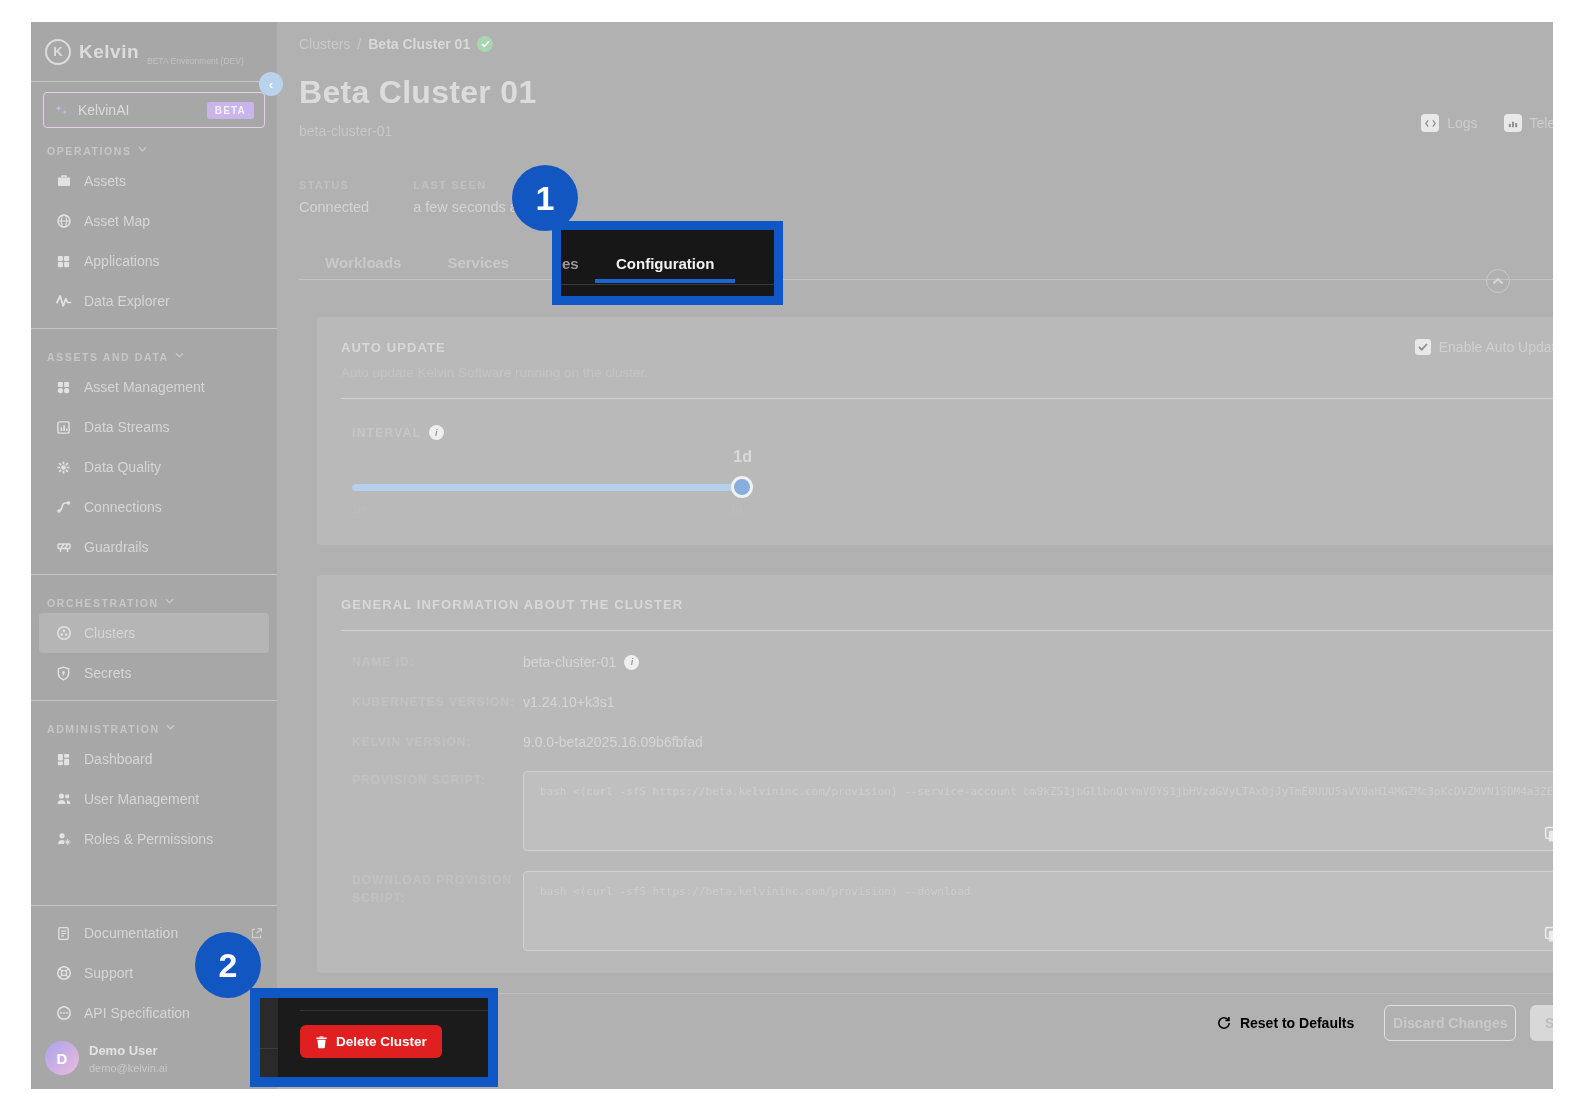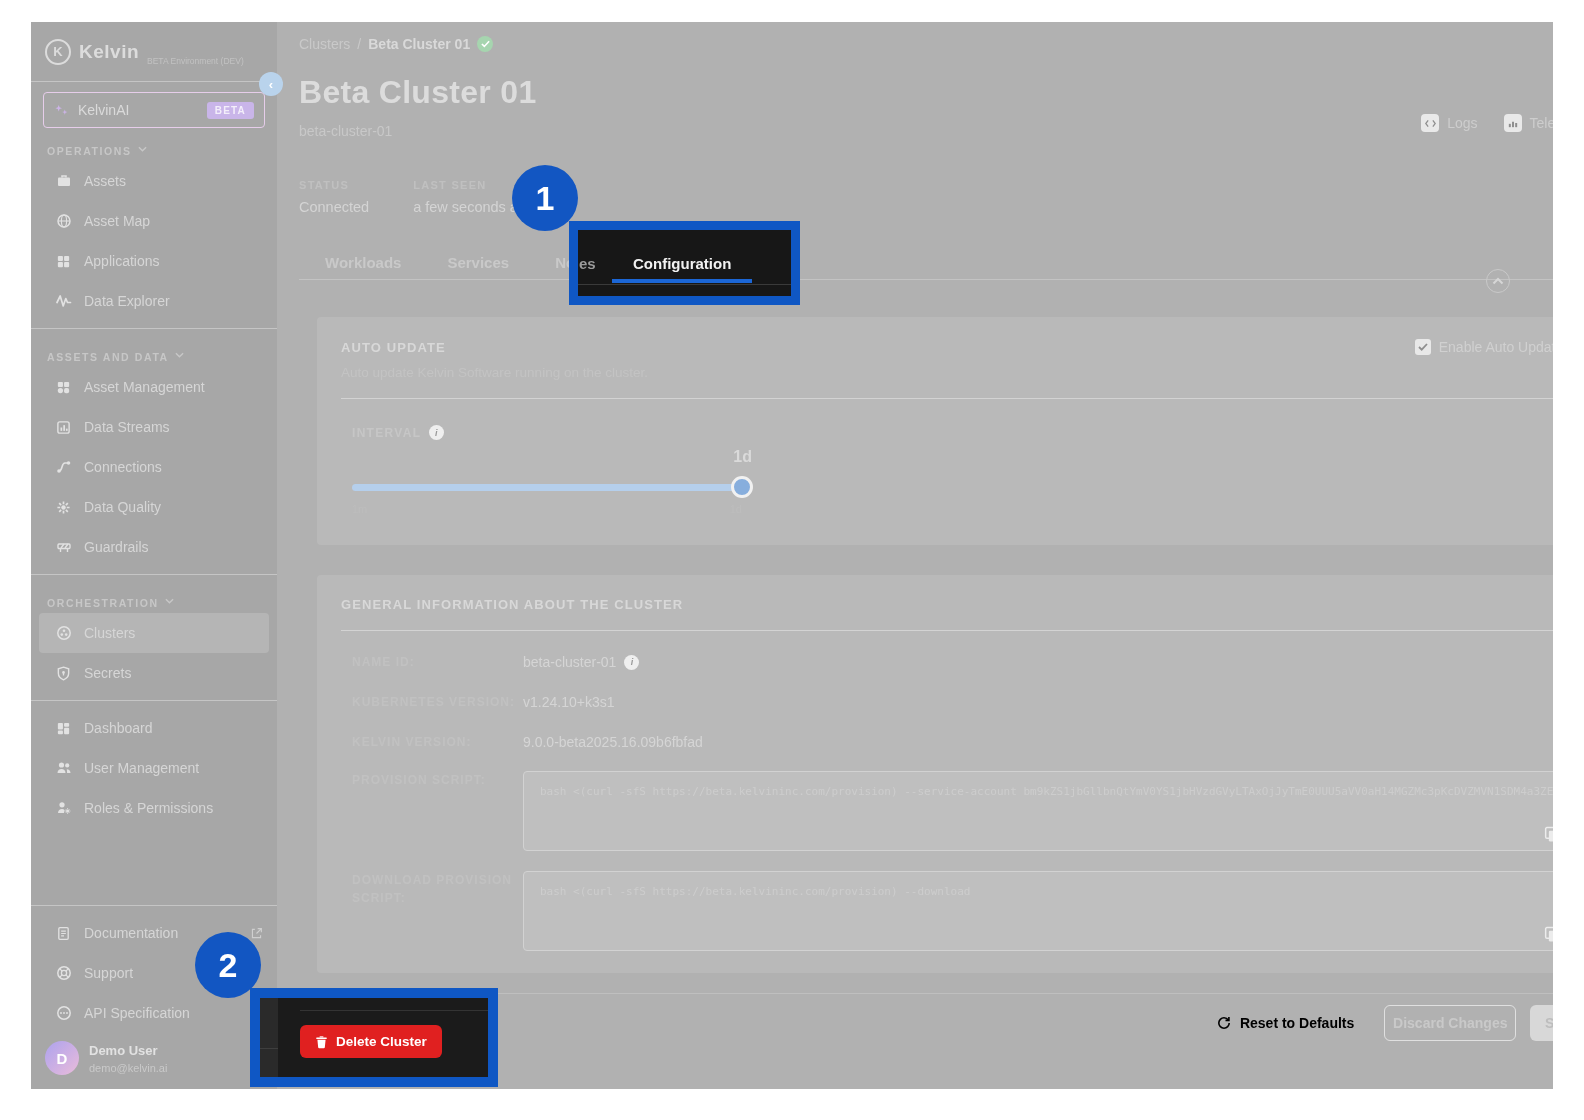--- a/index.html
+++ b/index.html
@@ -119,21 +119,21 @@
   .reset-link { display:flex; align-items:center; gap:8px; font-size:14px;
     font-weight:700; color:#000000; margin-right:16px; }
   .btn-outline { width:132px; height:36px; border:1px solid rgba(255,255,255,.6);
     border-radius:6px; background:transparent; color:#c9c9c9; font-size:14px;
     font-weight:600; }
   .btn-filled { width:62px; height:36px; border:none; border-radius:6px;
     background:rgba(255,255,255,.5); color:#bdbdbd; font-size:14px; font-weight:600; }
 
   
   .hl { position:absolute; border:9px solid #0f57c4; background:#171717; z-index:10; }
-  .hl1 { left:569px; top:221px; width:231px; height:84px; }
+  .hl1 { left:552px; top:221px; width:231px; height:84px; }
   .hl1 .nodes-tail { position:absolute; left:1px; top:25px; font-size:15px;
     font-weight:600; color:#9a9a9a; }
   .hl1 .cfg-tab { position:absolute; left:55px; top:25px; font-size:15px;
     font-weight:700; color:#f2f2f2; }
   .hl1 .cfg-underline { position:absolute; left:34px; top:49px; width:140px;
     height:4px; background:#1b66d6; }
   .hl1 .dark-div { position:absolute; left:0; top:54px; width:213px; height:1px;
     background:#3a3a3a; }
   .hl2 { left:250px; top:988px; width:248px; height:99px; border-width:10px;
     background:#1b1b1b; }
@@ -250,36 +250,36 @@
               <rect x="2" y="2" width="12" height="12" rx="2" fill="none" stroke="currentColor" stroke-width="1.5"></rect>
               <rect x="4.8" y="8" width="1.8" height="3.6" fill="currentColor"></rect>
               <rect x="7.8" y="5.5" width="1.8" height="6.1" fill="currentColor"></rect>
               <rect x="10.6" y="9.2" width="1.8" height="2.4" fill="currentColor"></rect>
             </svg>
           </span>
         <span>Data Streams</span>
       </div>
       <div class="nav-item">
         <span class="nicon">
+            <svg width="15" height="15" viewBox="0 0 16 16">
+              <circle cx="8" cy="8" r="2.4" fill="currentColor"></circle>
+              <path d="M8 1.5v3M8 11.5v3M1.5 8h3M11.5 8h3M3.4 3.4l2.1 2.1M10.5 10.5l2.1 2.1M12.6 3.4l-2.1 2.1M5.5 10.5l-2.1 2.1" stroke="currentColor" stroke-width="1.8"></path>
+            </svg>
+          </span>
+        <span>Data Quality</span>
+      </div>
+      <div class="nav-item">
+        <span class="nicon">
             <svg width="16" height="16" viewBox="0 0 16 16">
               <path d="M3 12c4 0 2-8 6-8h3" fill="none" stroke="currentColor" stroke-width="1.6"></path>
               <circle cx="3" cy="12" r="1.8" fill="currentColor"></circle>
               <circle cx="12.5" cy="4" r="1.8" fill="currentColor"></circle>
             </svg>
           </span>
         <span>Connections</span>
-      </div>
-      <div class="nav-item">
-        <span class="nicon">
-            <svg width="15" height="15" viewBox="0 0 16 16">
-              <circle cx="8" cy="8" r="2.4" fill="currentColor"></circle>
-              <path d="M8 1.5v3M8 11.5v3M1.5 8h3M11.5 8h3M3.4 3.4l2.1 2.1M10.5 10.5l2.1 2.1M12.6 3.4l-2.1 2.1M5.5 10.5l-2.1 2.1" stroke="currentColor" stroke-width="1.8"></path>
-            </svg>
-          </span>
-        <span>Data Quality</span>
       </div>
       <div class="nav-item">
         <span class="nicon">
             <svg width="16" height="16" viewBox="0 0 16 16" fill="none" stroke="currentColor" stroke-width="1.4">
               <rect x="2" y="5" width="12" height="4.5" rx="1"></rect>
               <path d="M4.5 9.5V13M11.5 9.5V13M5 9l3-4M9 9l3-4"></path>
             </svg>
           </span>
         <span>Guardrails</span>
       </div>
@@ -309,20 +309,28 @@
             <svg width="15" height="15" viewBox="0 0 16 16">
               <path d="M8 1.2 13.5 3v4.8c0 3.6-2.5 5.7-5.5 6.9-3-1.2-5.5-3.3-5.5-6.9V3z" fill="none" stroke="currentColor" stroke-width="1.5"></path>
               <circle cx="8" cy="6.8" r="1.4" fill="currentColor"></circle>
               <rect x="7.3" y="7.3" width="1.4" height="2.8" fill="currentColor"></rect>
             </svg>
           </span>
         <span>Secrets</span>
       </div>
 
       <div class="side-div"></div>
+      <div class="section-header">
+        <span>ADMINISTRATION</span>
+        <span class="chev">
+            <svg width="9" height="6" viewBox="0 0 10 6" fill="none" stroke="currentColor" stroke-width="1.6">
+              <path d="M1 1l4 4 4-4"></path>
+            </svg>
+          </span>
+      </div>
       <div class="nav-item">
         <span class="nicon">
             <svg width="15" height="15" viewBox="0 0 16 16" fill="currentColor">
               <rect x="2" y="2" width="5.4" height="7" rx="1"></rect>
               <rect x="8.6" y="2" width="5.4" height="4" rx="1"></rect>
               <rect x="8.6" y="7.2" width="5.4" height="6.8" rx="1"></rect>
               <rect x="2" y="10.2" width="5.4" height="3.8" rx="1"></rect>
             </svg>
           </span>
         <span>Dashboard</span>

